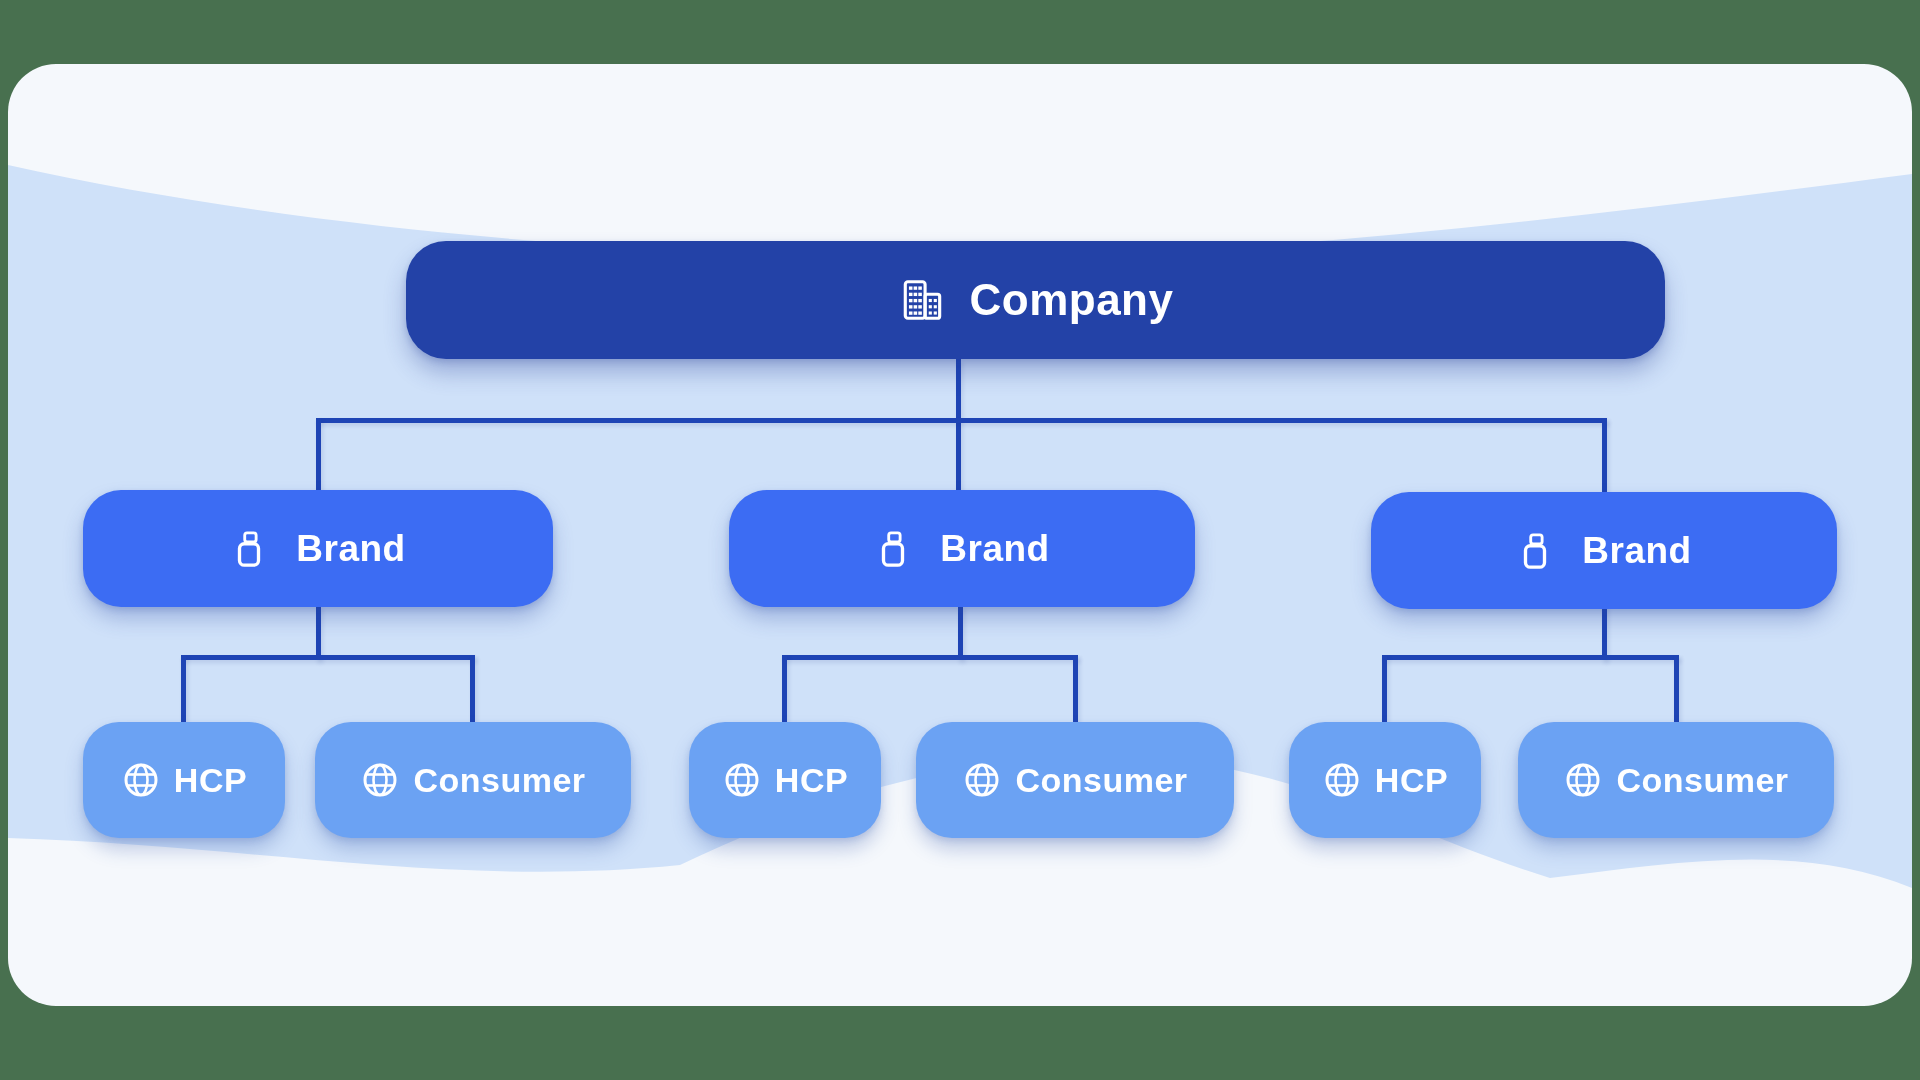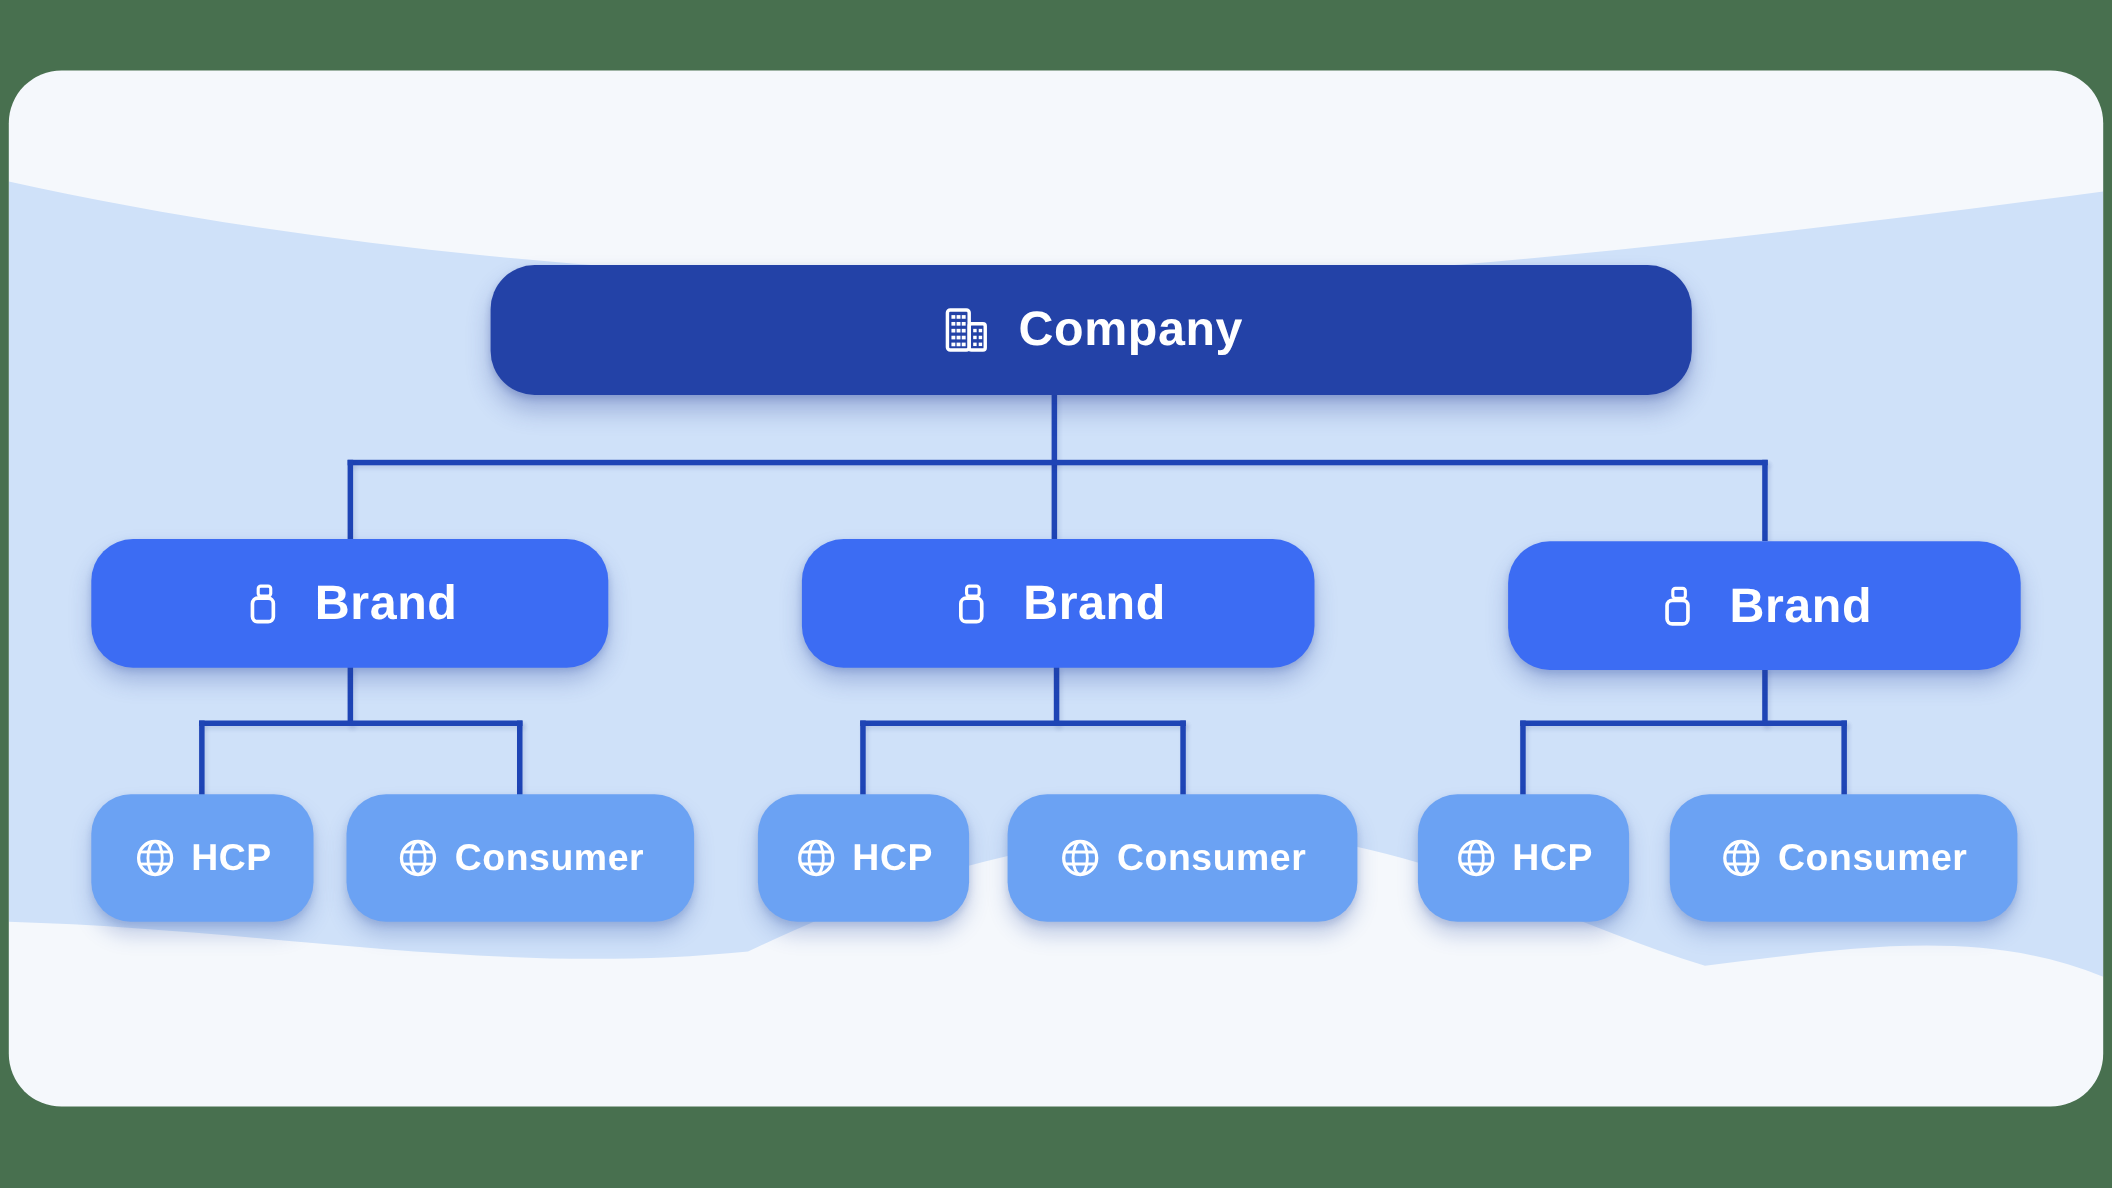--- a/index.html
+++ b/index.html
@@ -33,21 +33,21 @@
   .node{
     position:absolute;display:flex;align-items:center;justify-content:center;
     color:var(--node-text);font-weight:bold;letter-spacing:0.5px;
   }
   .node .label{color:var(--node-text);}
   .node.company{
     background:var(--company-fill);border-radius:40px;font-size:44px;gap:22px;
     box-shadow:0 14px 22px rgba(35,60,150,0.30),0 3px 6px rgba(35,60,150,0.20);
   }
   .node.brand{
-    background:var(--brand-fill);border-radius:38px;font-size:44px;gap:28px;
+    background:var(--brand-fill);border-radius:38px;font-size:37px;gap:28px;
     box-shadow:0 12px 20px rgba(40,70,160,0.28),0 3px 6px rgba(40,70,160,0.18);
   }
   .node.audience{
     background:var(--audience-fill);border-radius:36px;font-size:34px;gap:13px;
     box-shadow:0 12px 18px rgba(50,85,170,0.26),0 3px 6px rgba(50,85,170,0.16);
   }
   .icon{display:block;flex:0 0 auto;}
 </style>
 </head>
 <body>
@@ -73,21 +73,21 @@
 <div class="seg" style="left:958px;top:605px;width:5px;height:55px;"></div>
 <div class="seg" style="left:782px;top:655px;width:296px;height:5px;"></div>
 <div class="seg" style="left:782px;top:655px;width:5px;height:70px;"></div>
 <div class="seg" style="left:1073px;top:655px;width:5px;height:70px;"></div>
 
 <div class="seg" style="left:1602px;top:605px;width:5px;height:55px;"></div>
 <div class="seg" style="left:1382px;top:655px;width:297px;height:5px;"></div>
 <div class="seg" style="left:1382px;top:655px;width:5px;height:70px;"></div>
 <div class="seg" style="left:1674px;top:655px;width:5px;height:70px;"></div>
 
-<div class="node company" style="left:446px;top:241px;width:1092px;height:118px;">
+<div class="node company" style="left:406px;top:241px;width:1259px;height:118px;">
   <svg class="icon" width="50" height="50" viewBox="0 0 48 48" fill="none">
     <rect x="7" y="6.5" width="19" height="35" rx="2.5" stroke="#ffffff" stroke-width="3"></rect>
     <rect x="26" y="18.5" width="14" height="23" rx="2" stroke="#ffffff" stroke-width="3"></rect>
     <g fill="#ffffff">
       <rect x="10.5" y="11" width="3.4" height="3.2"></rect>
         <rect x="15.0" y="11" width="3.4" height="3.2"></rect>
         <rect x="19.5" y="11" width="3.4" height="3.2"></rect>
       <rect x="10.5" y="17" width="3.4" height="3.2"></rect>
         <rect x="15.0" y="17" width="3.4" height="3.2"></rect>
         <rect x="19.5" y="17" width="3.4" height="3.2"></rect>

